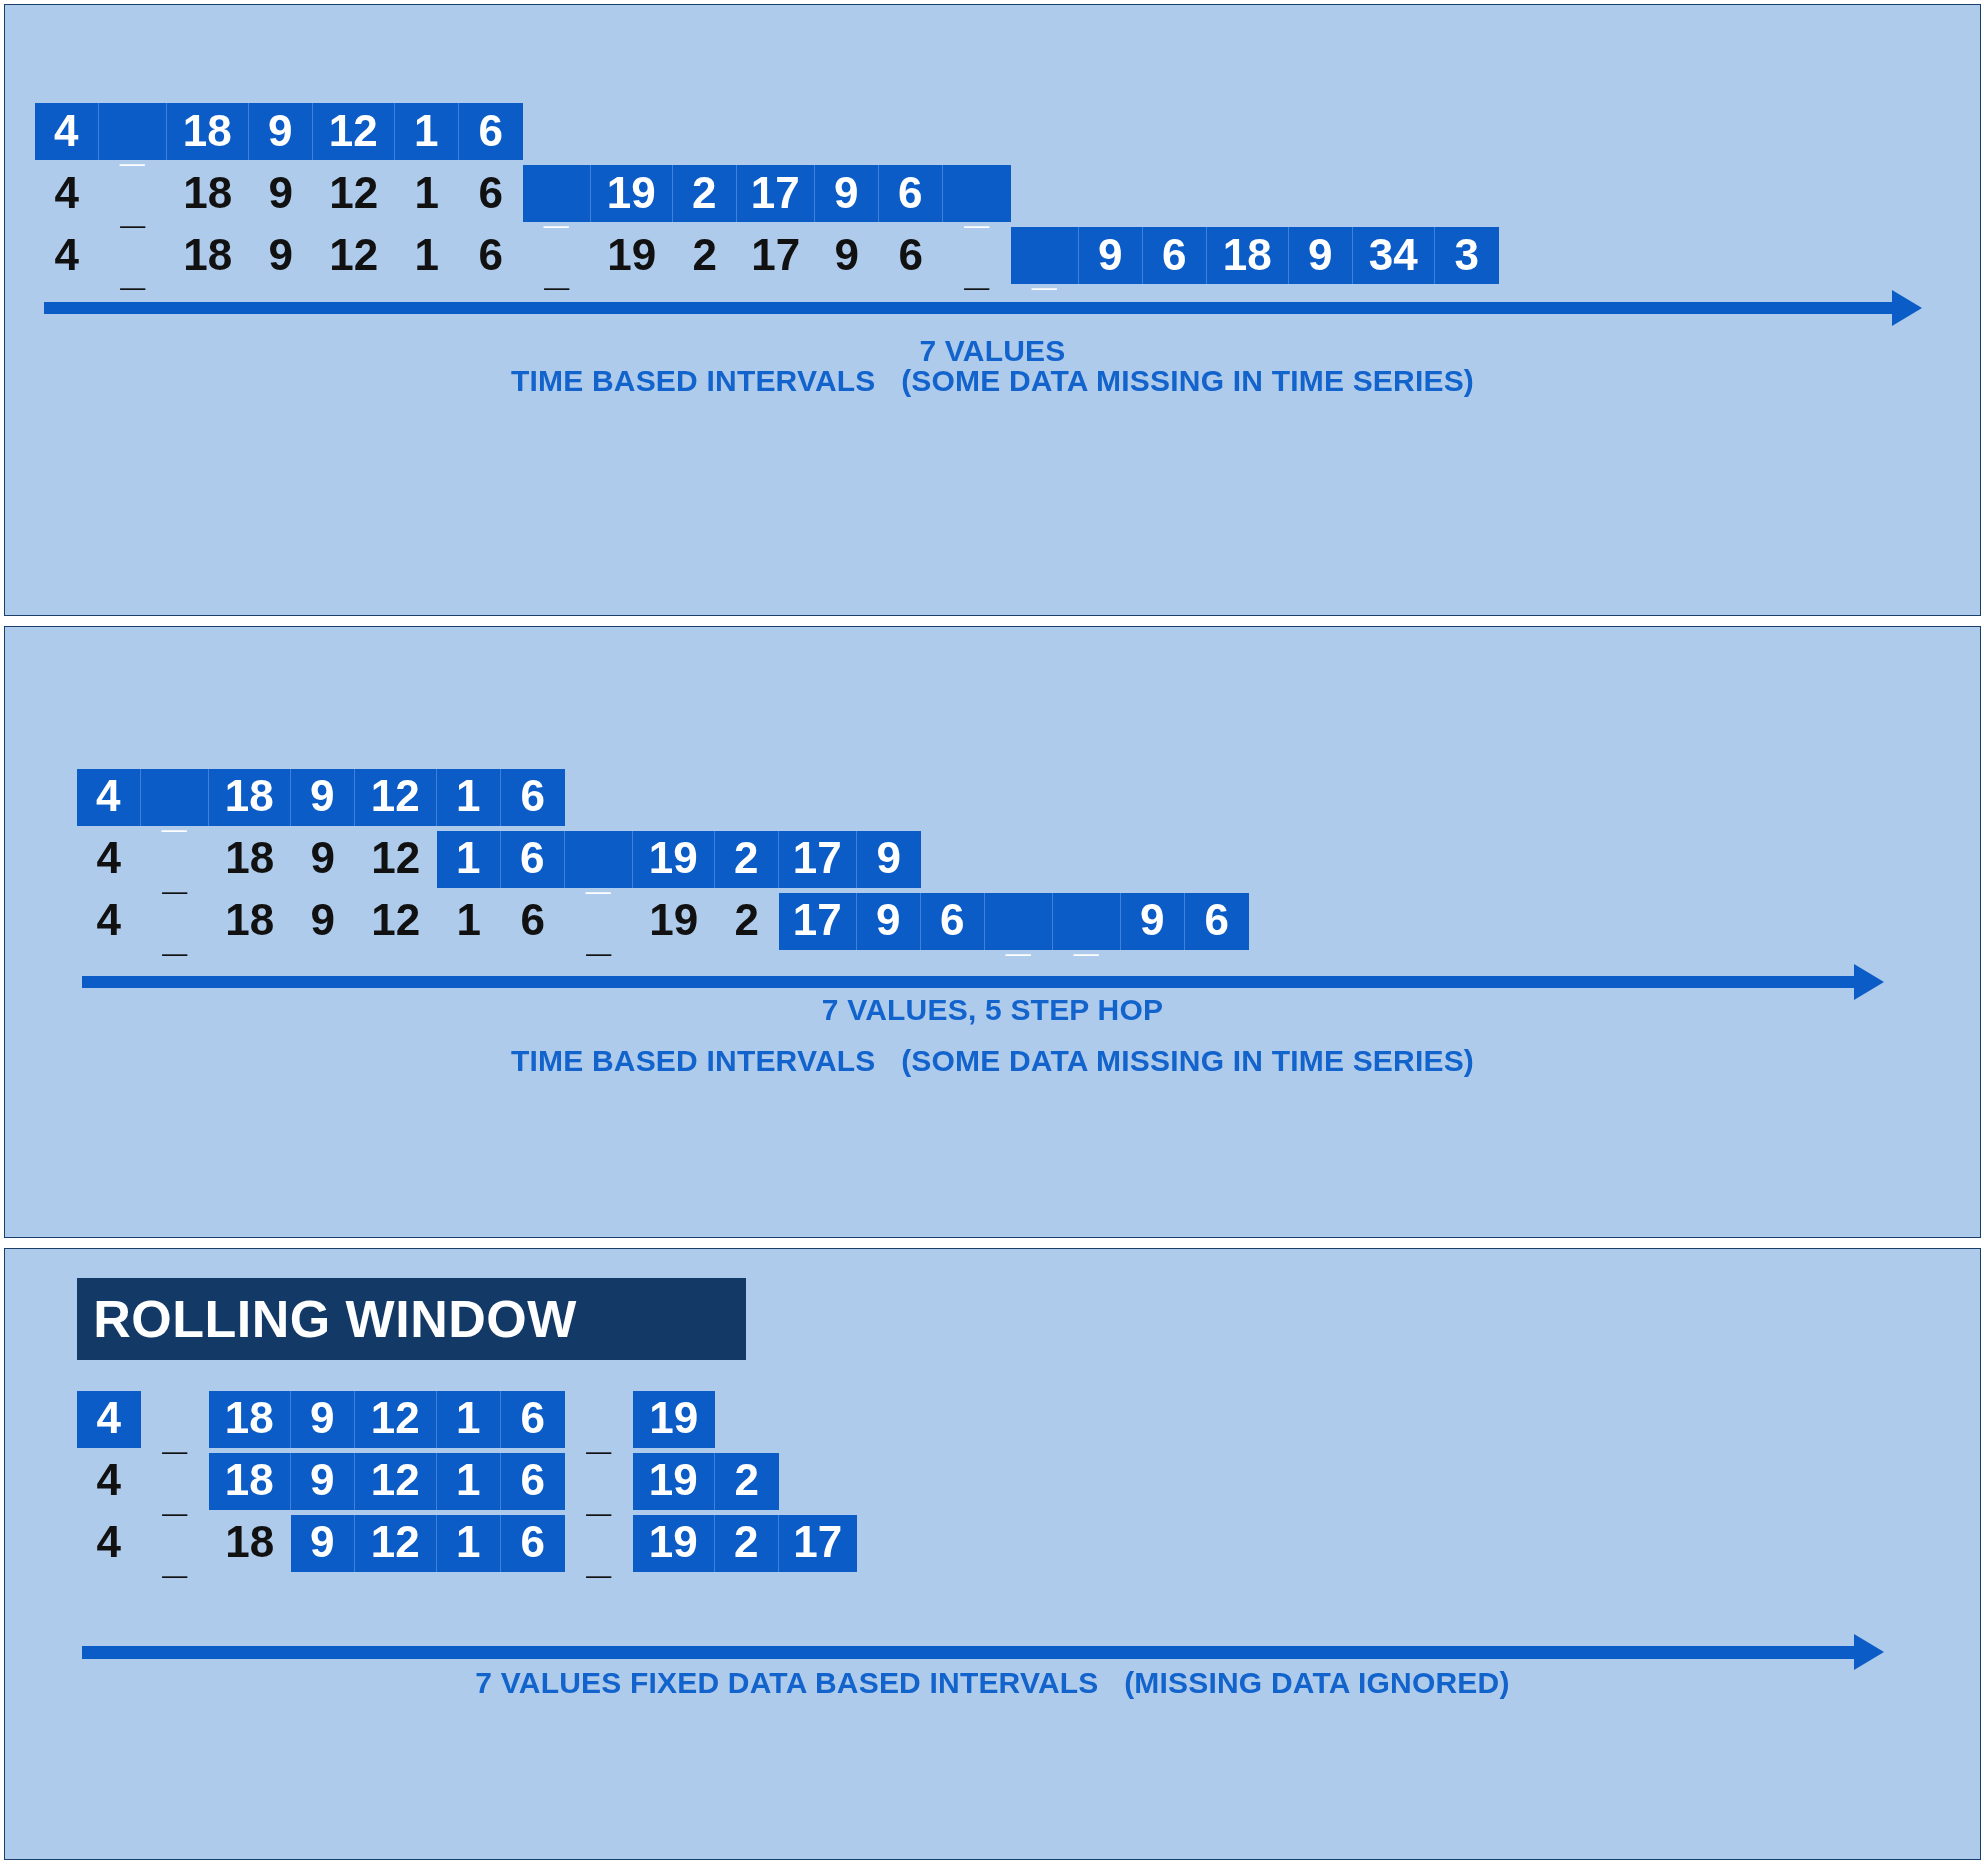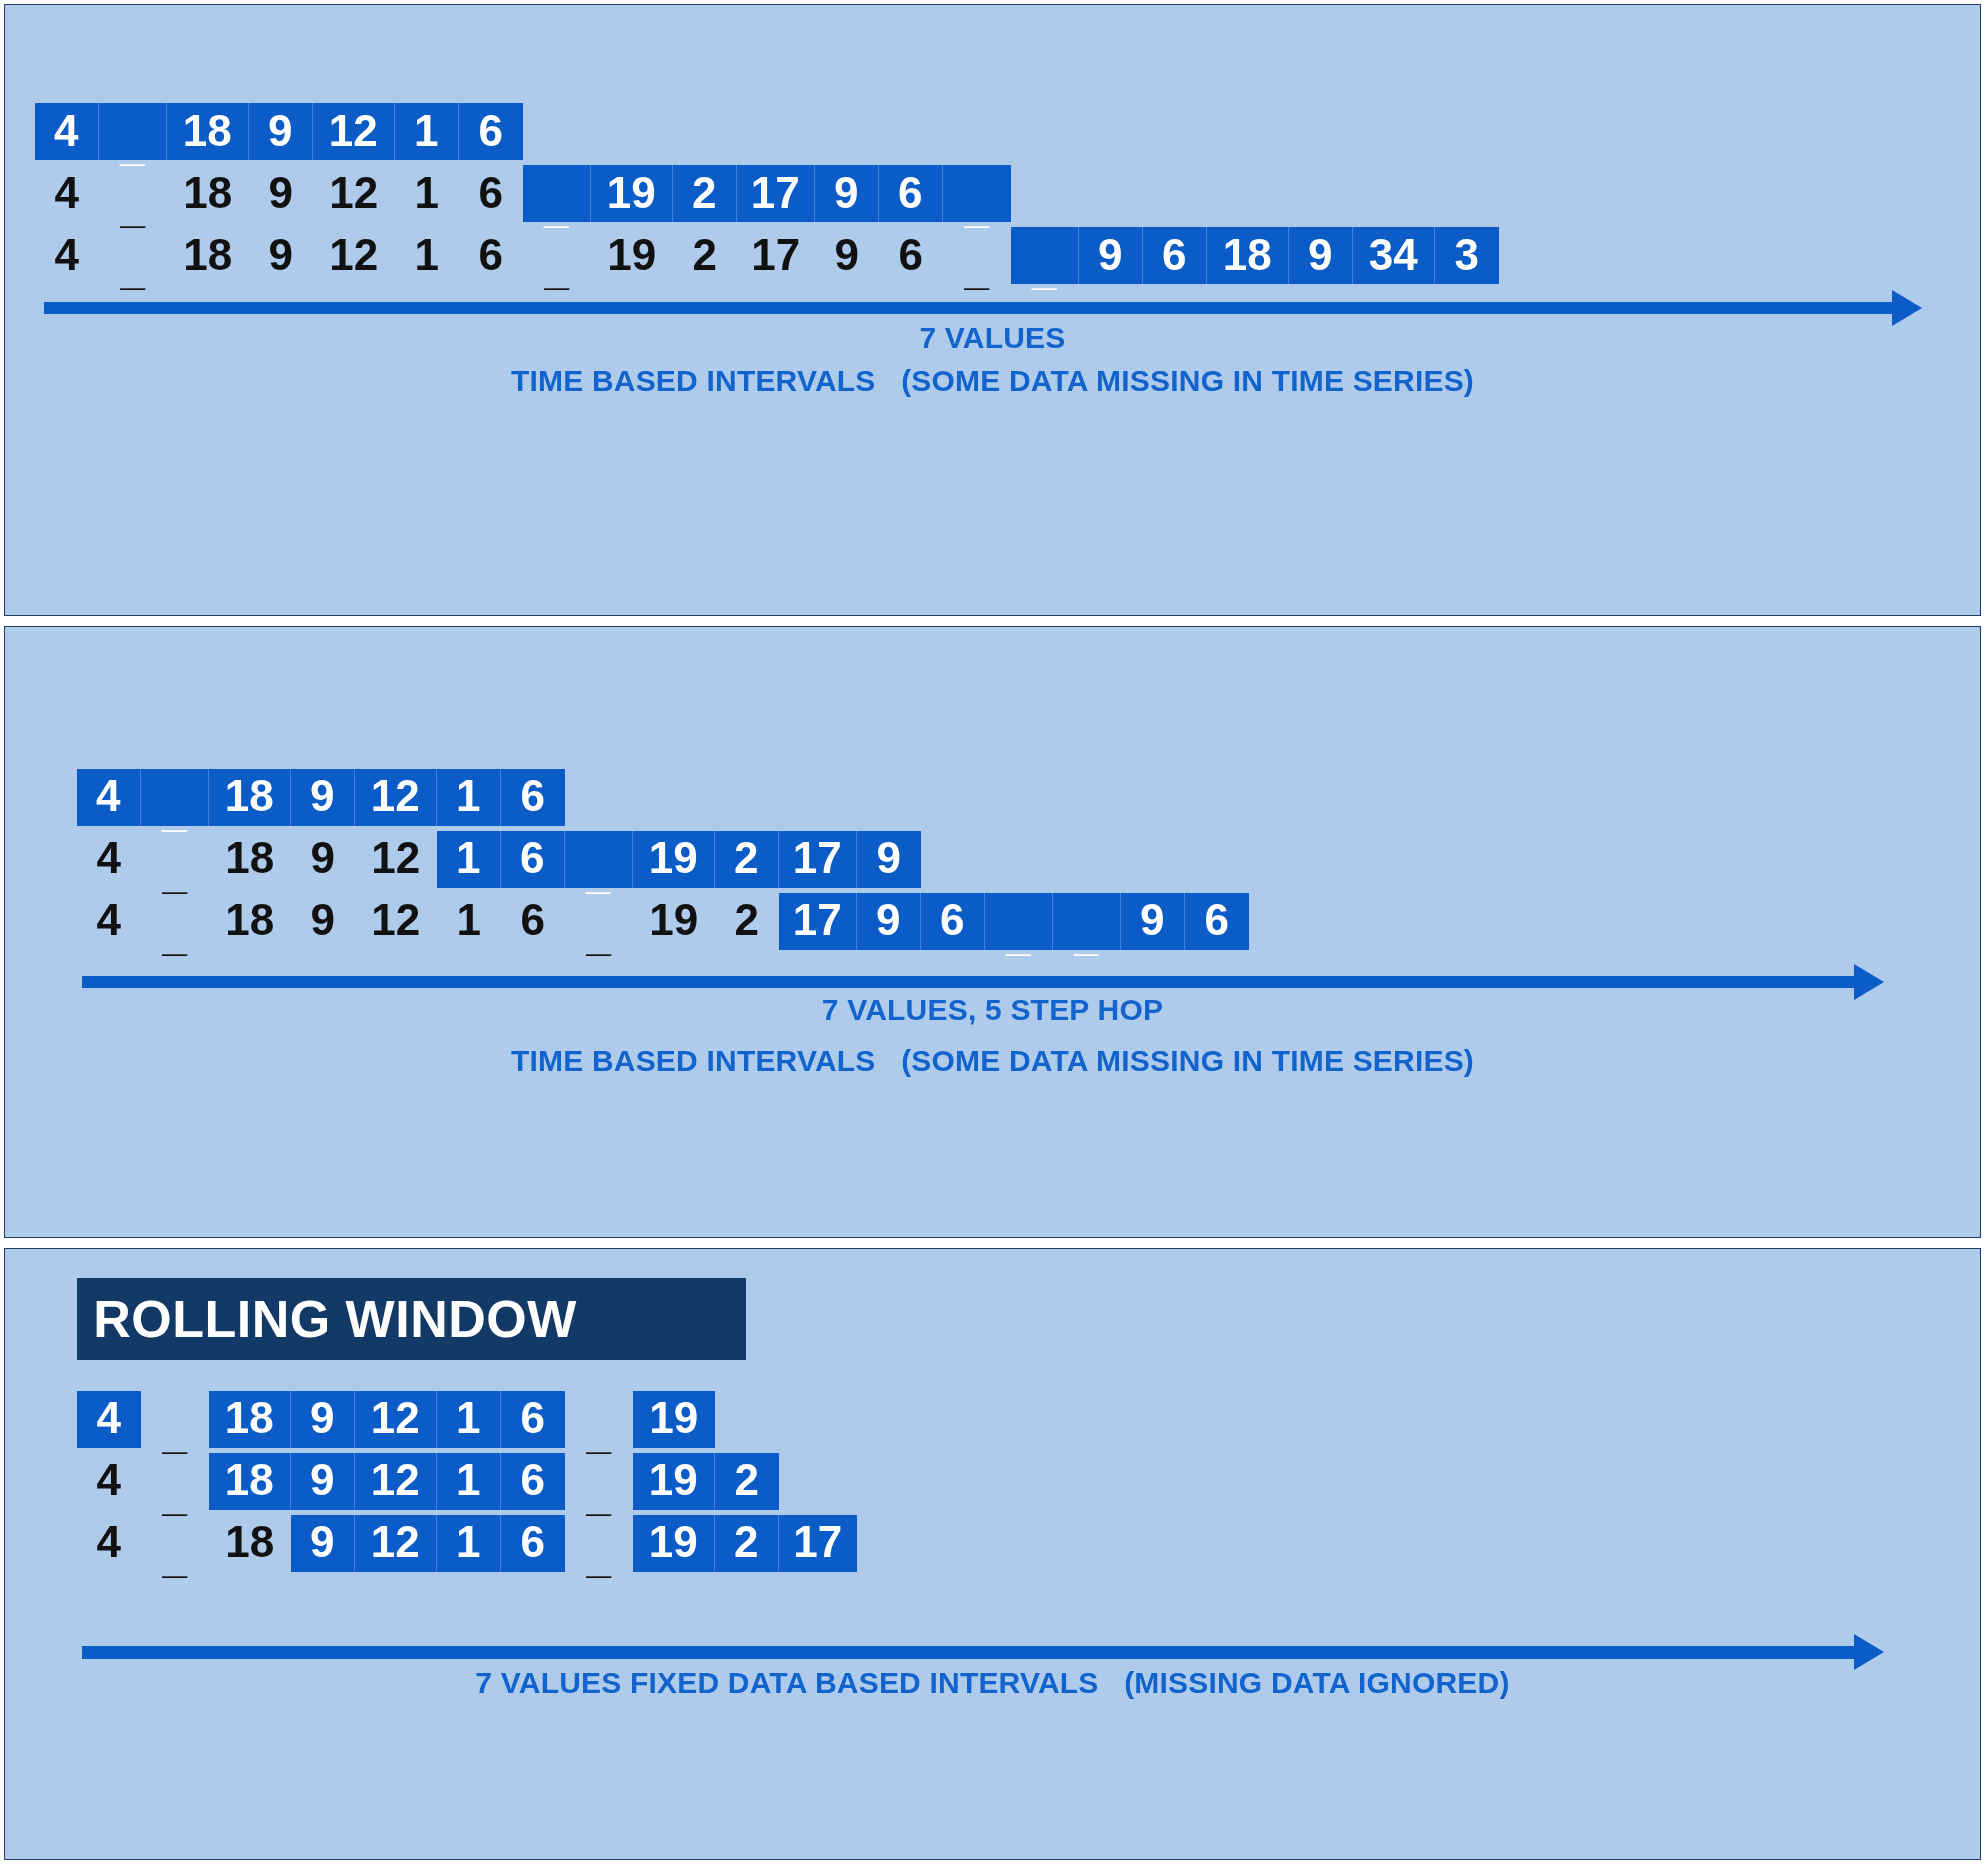--- a/index.html
+++ b/index.html
@@ -273,21 +273,21 @@
               <span class="glyph">3</span>
             </span>
           </div>
       </div>
 
       <div class="arrow-wrap" style="left:39px; right:58px; top:285px;">
         <div class="arrow-line"></div>
         <div class="arrow-head"></div>
       </div>
 
-      <div class="caption" style="top:314px;">7 VALUES</div>
+      <div class="caption" style="top:327px;">7 VALUES</div>
       <div class="caption" style="top:357px;">TIME BASED INTERVALS   (SOME DATA MISSING IN TIME SERIES)</div>
     </div>
   </div>
 
   <div class="panel">
     <div class="panel-inner">
 
       <div class="rows" style="top:139px;">
         <div class="vrow" style="padding-left:72px;">
             <span class="cell hl" style="width: 64px;">

